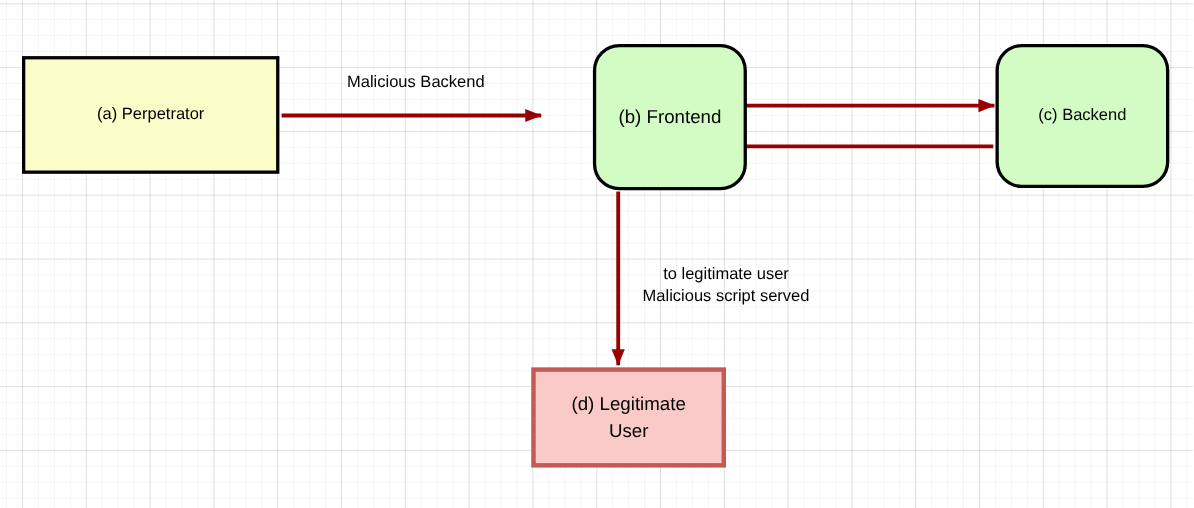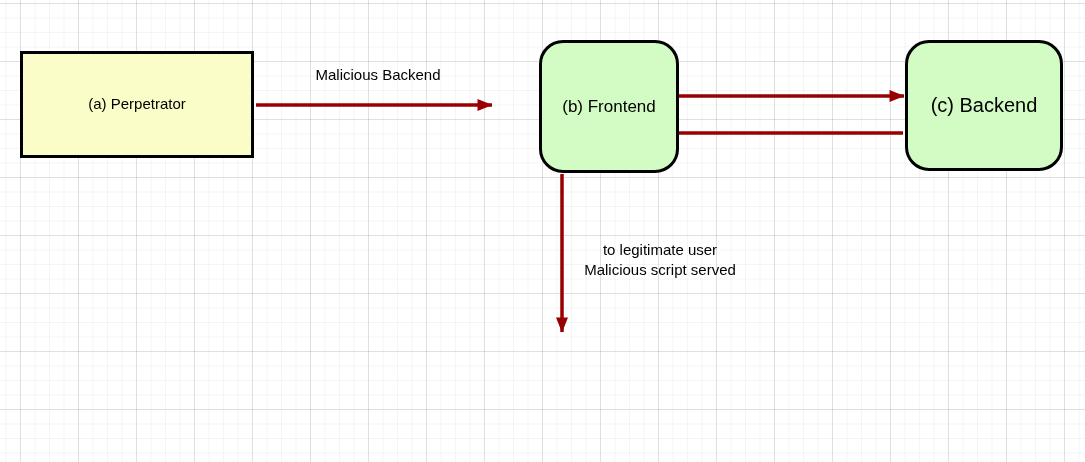--- a/index.html
+++ b/index.html
@@ -48,21 +48,21 @@
     border: 3px solid #000000;
     border-radius: 24px;
     font-size: 17px;
     margin-left: 46px;
   }
   .node-c {
     left: 905px; top: 40px; width: 158px; height: 131px;
     background: #d3fcc4;
     border: 3px solid #000000;
     border-radius: 24px;
-    font-size: 20px;
+    font-size: 15px;
   }
   .node-d {
     left: 483px; top: 334px; width: 177px; height: 91px;
     background: #f9cac7;
     border: 4px solid #c45a56;
     font-size: 17px;
     line-height: 24px;
   }
   .node-label-line { display: block; }
   .edge-label {
@@ -99,20 +99,24 @@
   </div>
 
   <div class="node node-b">
     <span class="node-label-line">(b) Frontend</span>
   </div>
 
   <div class="node node-c">
     <span class="node-label-line">(c) Backend</span>
   </div>
 
+  <div class="node node-d">
+    <span class="node-label-line">(d) Legitimate</span>
+    <span class="node-label-line">User</span>
+  </div>
 
   <div class="edge-label label-e1">
     <span>Malicious Backend</span>
   </div>
 
   <div class="edge-label label-e2">
   </div>
 
   <div class="edge-label label-e4">
     <span>to legitimate user</span>

